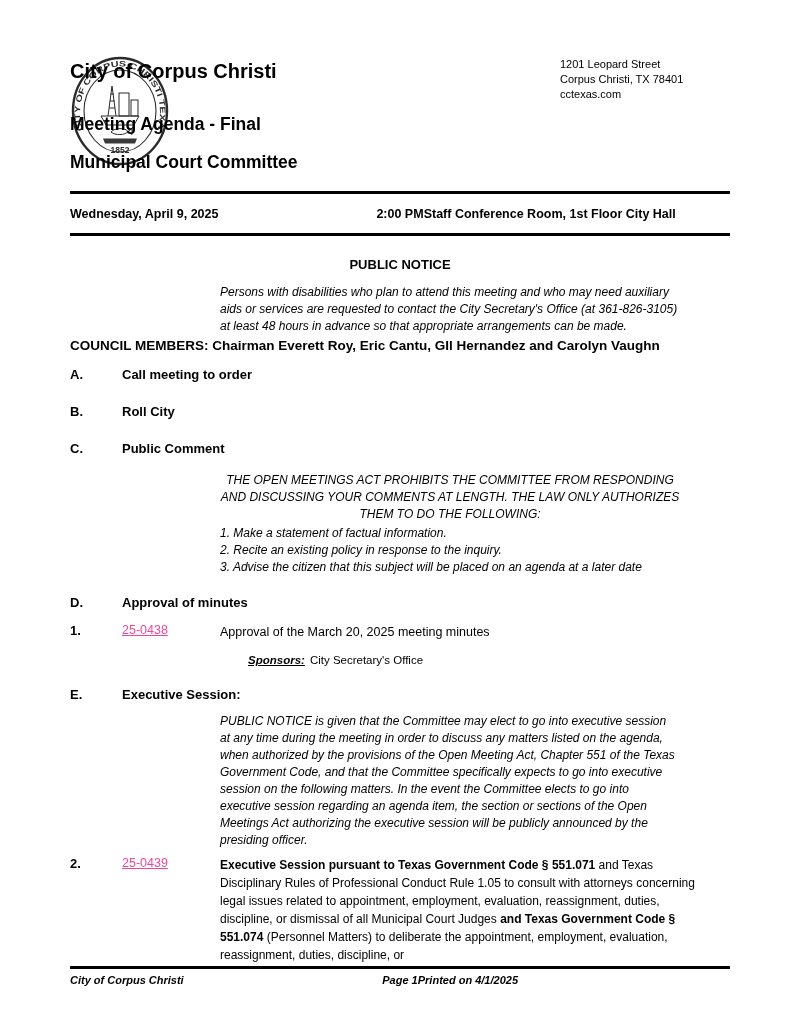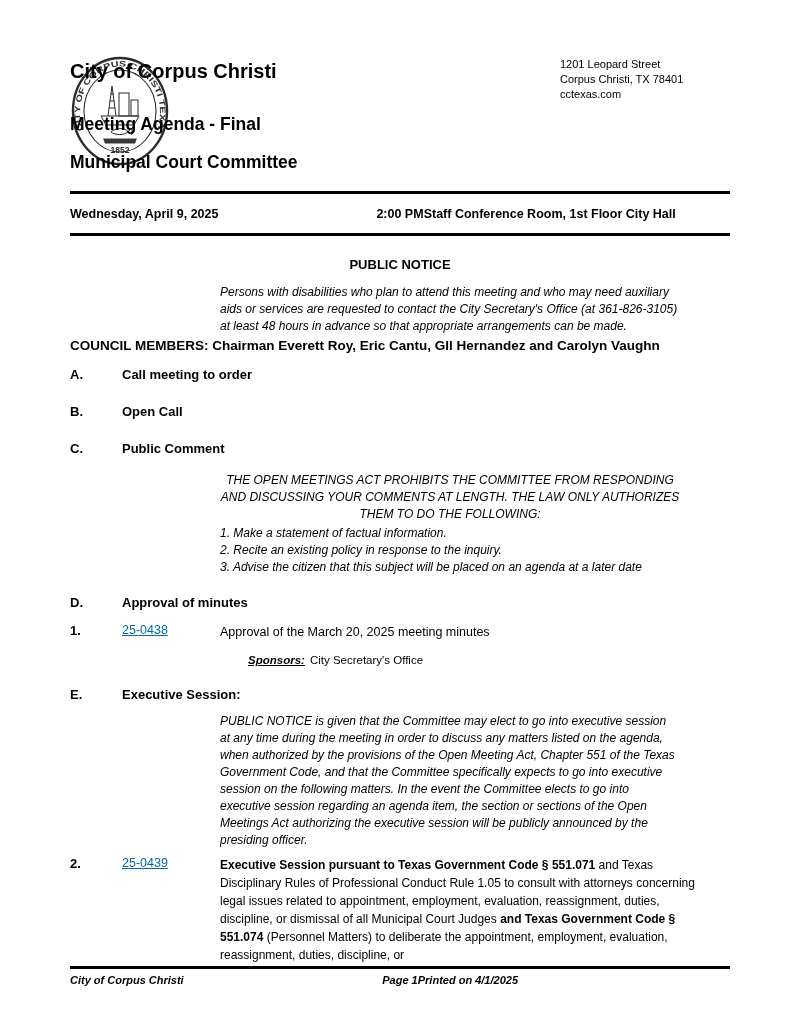--- a/index.html
+++ b/index.html
@@ -38,21 +38,21 @@
   .mt11 { margin-top:11px; } .mt22 { margin-top:22px; } .mt19 { margin-top:19px; }
   .mt21 { margin-top:21px; }
 
   .c-note { margin-top:16px;text-align:center; }
   .c-list { margin-top:2px; }
 
   .item-row { display:flex; align-items:flex-start; }
   .item-1 { margin-top:13px; font-size:12.5px; }
   .item-2 { margin-top:7px; font-size:12px; }
   .item-num { font-size:13px; font-weight:bold; }
-  .file-link { color:#0369a1; text-decoration:underline; font-size:12.5px; }
+  .file-link { color:#ec4899; text-decoration:underline; font-size:12.5px; }
   .item-title { width:478px; line-height:19.2px; }
   .item-desc { width:478px; line-height:18px; }
   .item-desc b { font-weight:bold; }
 
   .sponsors-row { margin-top:12px; margin-left:178px; font-size:11.5px; }
   .sponsors-label { font-weight:bold; font-style:italic; text-decoration:underline; }
   .sponsors-value { margin-left:5px; }
 
   .e-note { margin-top:11px; width:458px; }
 
@@ -123,21 +123,21 @@
 
     <div class="council">COUNCIL MEMBERS:  Chairman Everett Roy, Eric Cantu, GIl Hernandez and Carolyn Vaughn</div>
 
     <div class="sec-row mt11">
       <div class="c1">A.</div>
       <div>Call meeting to order</div>
     </div>
 
     <div class="sec-row mt22">
       <div class="c1">B.</div>
-      <div>Open Call</div>
+      <div>Roll City</div>
     </div>
 
     <div class="sec-row mt22">
       <div class="c1">C.</div>
       <div>Public Comment</div>
     </div>
 
     <div class="note-para c-note">THE OPEN MEETINGS ACT PROHIBITS THE COMMITTEE FROM RESPONDING AND DISCUSSING YOUR COMMENTS AT LENGTH. THE LAW ONLY AUTHORIZES THEM TO DO THE FOLLOWING:</div>
     <div class="note-para c-list">
       <div>1. Make a statement of factual information.</div>

